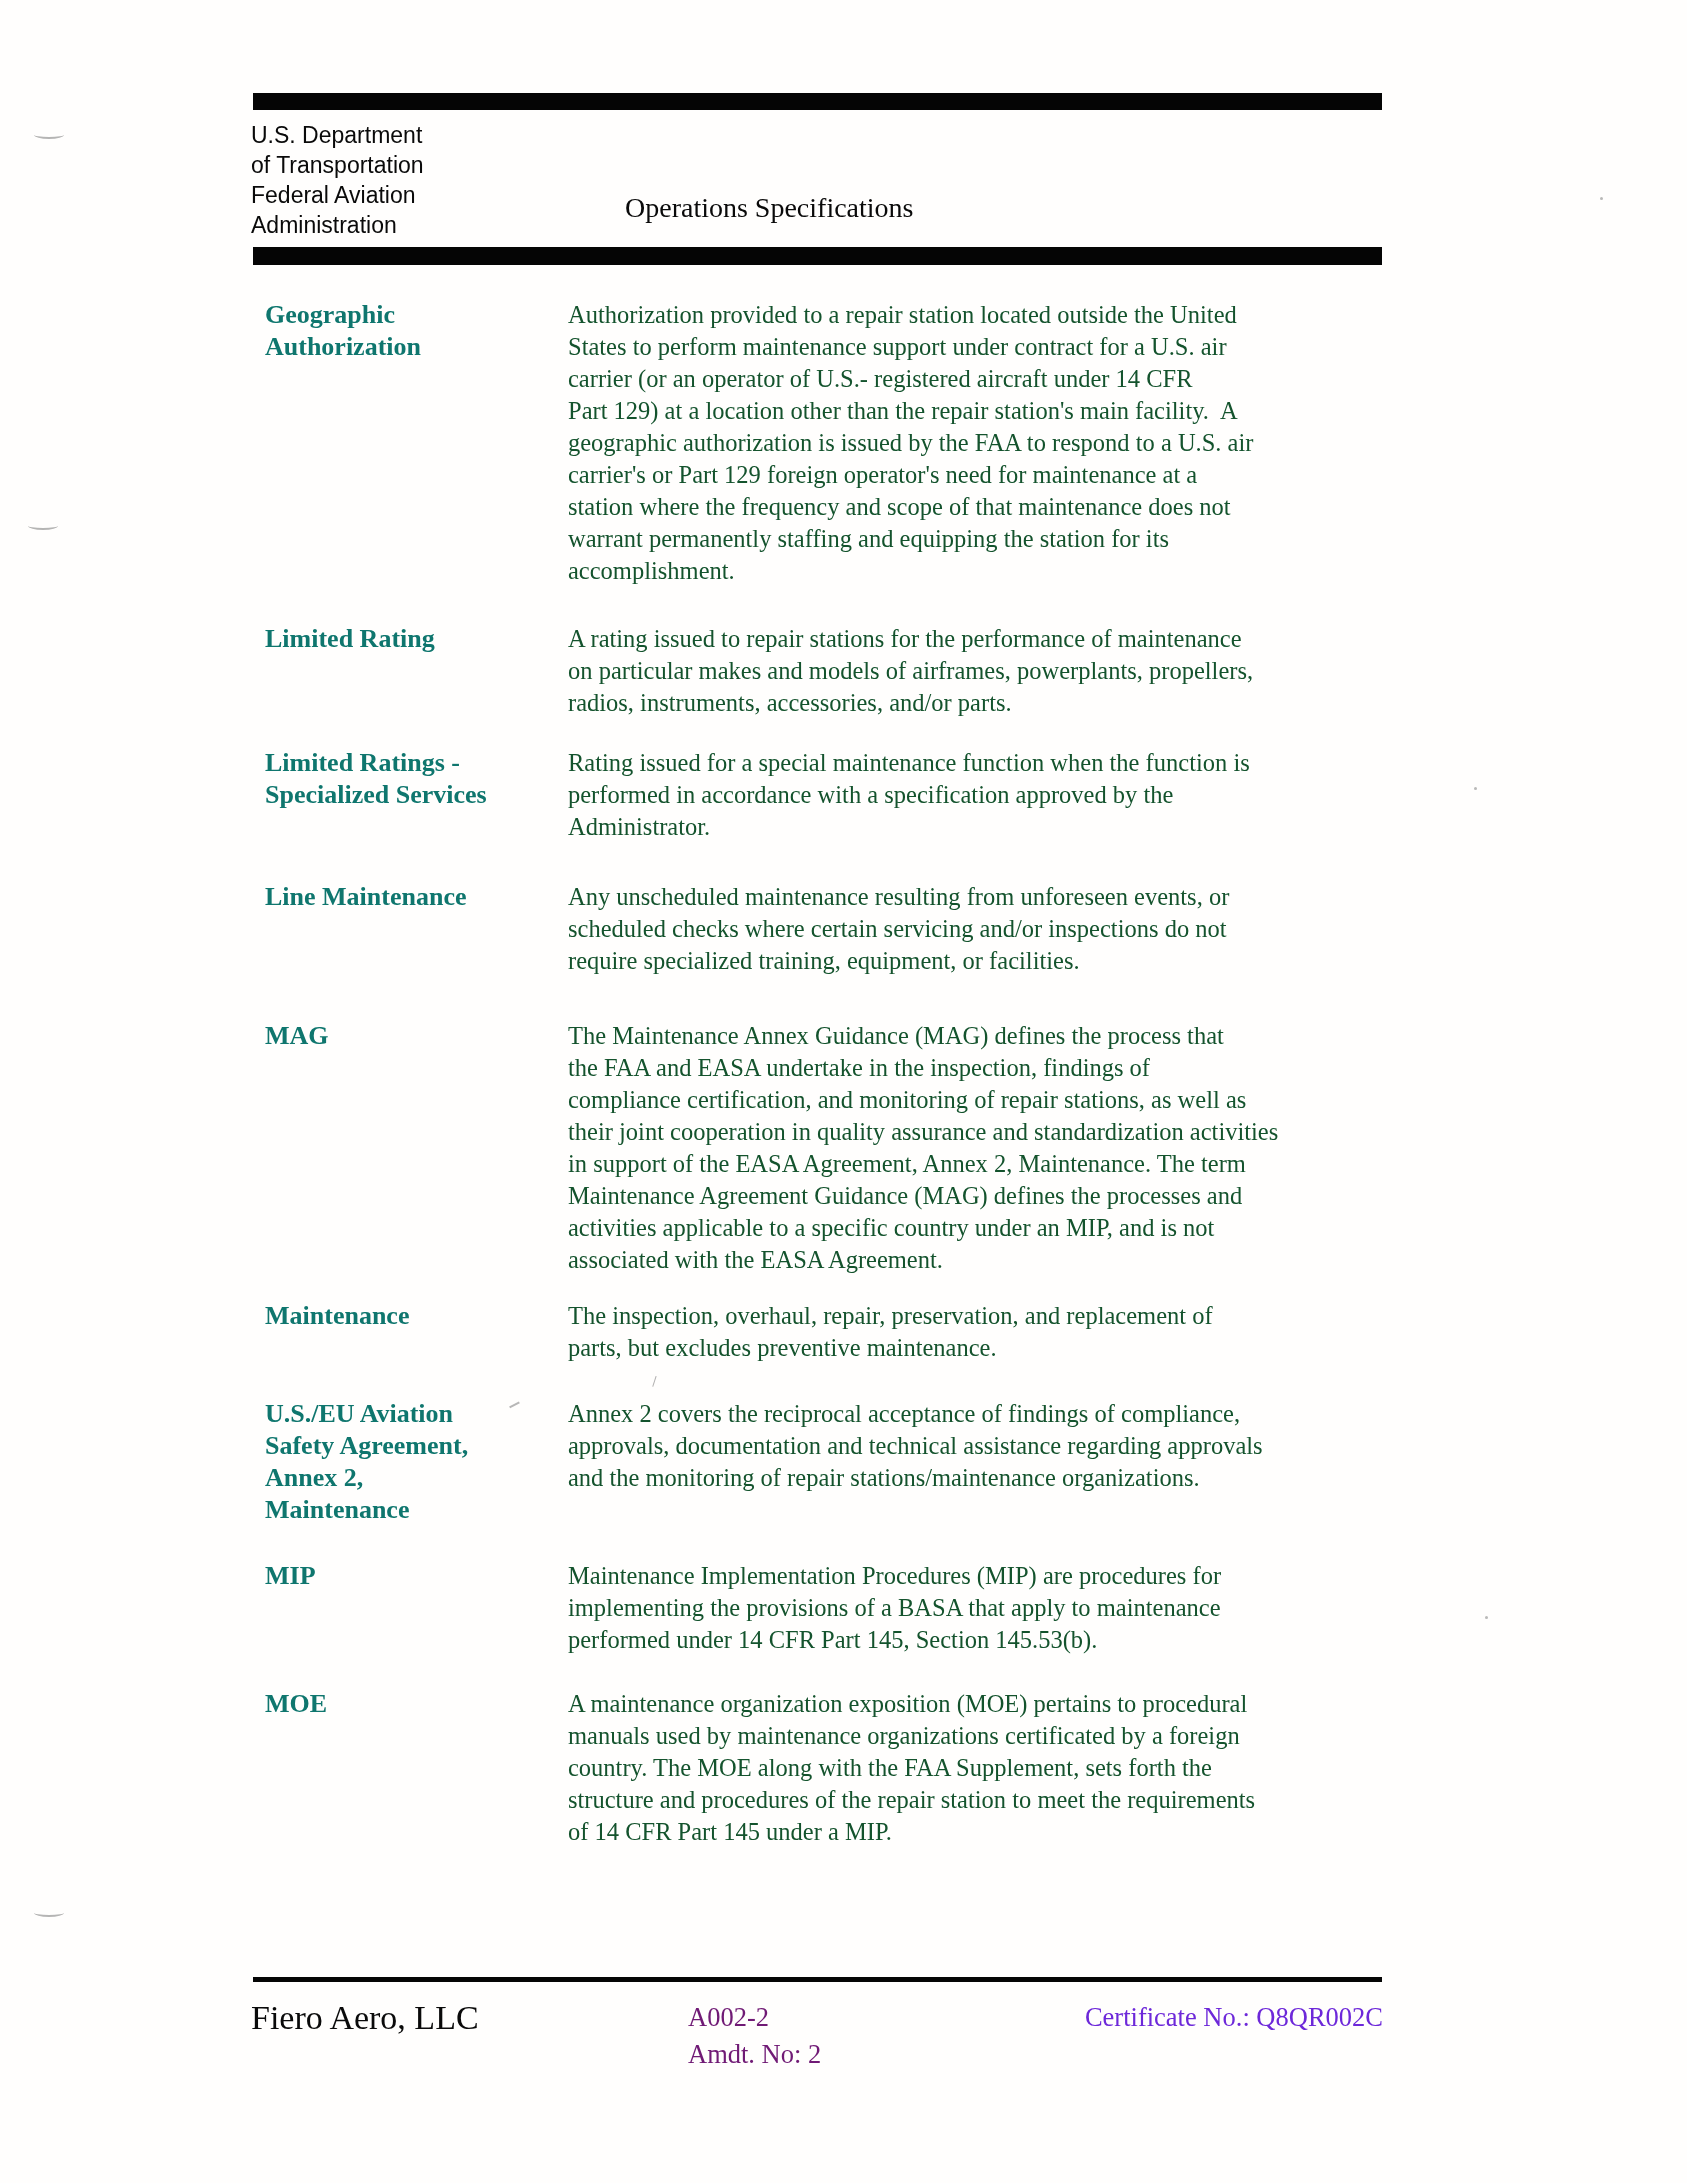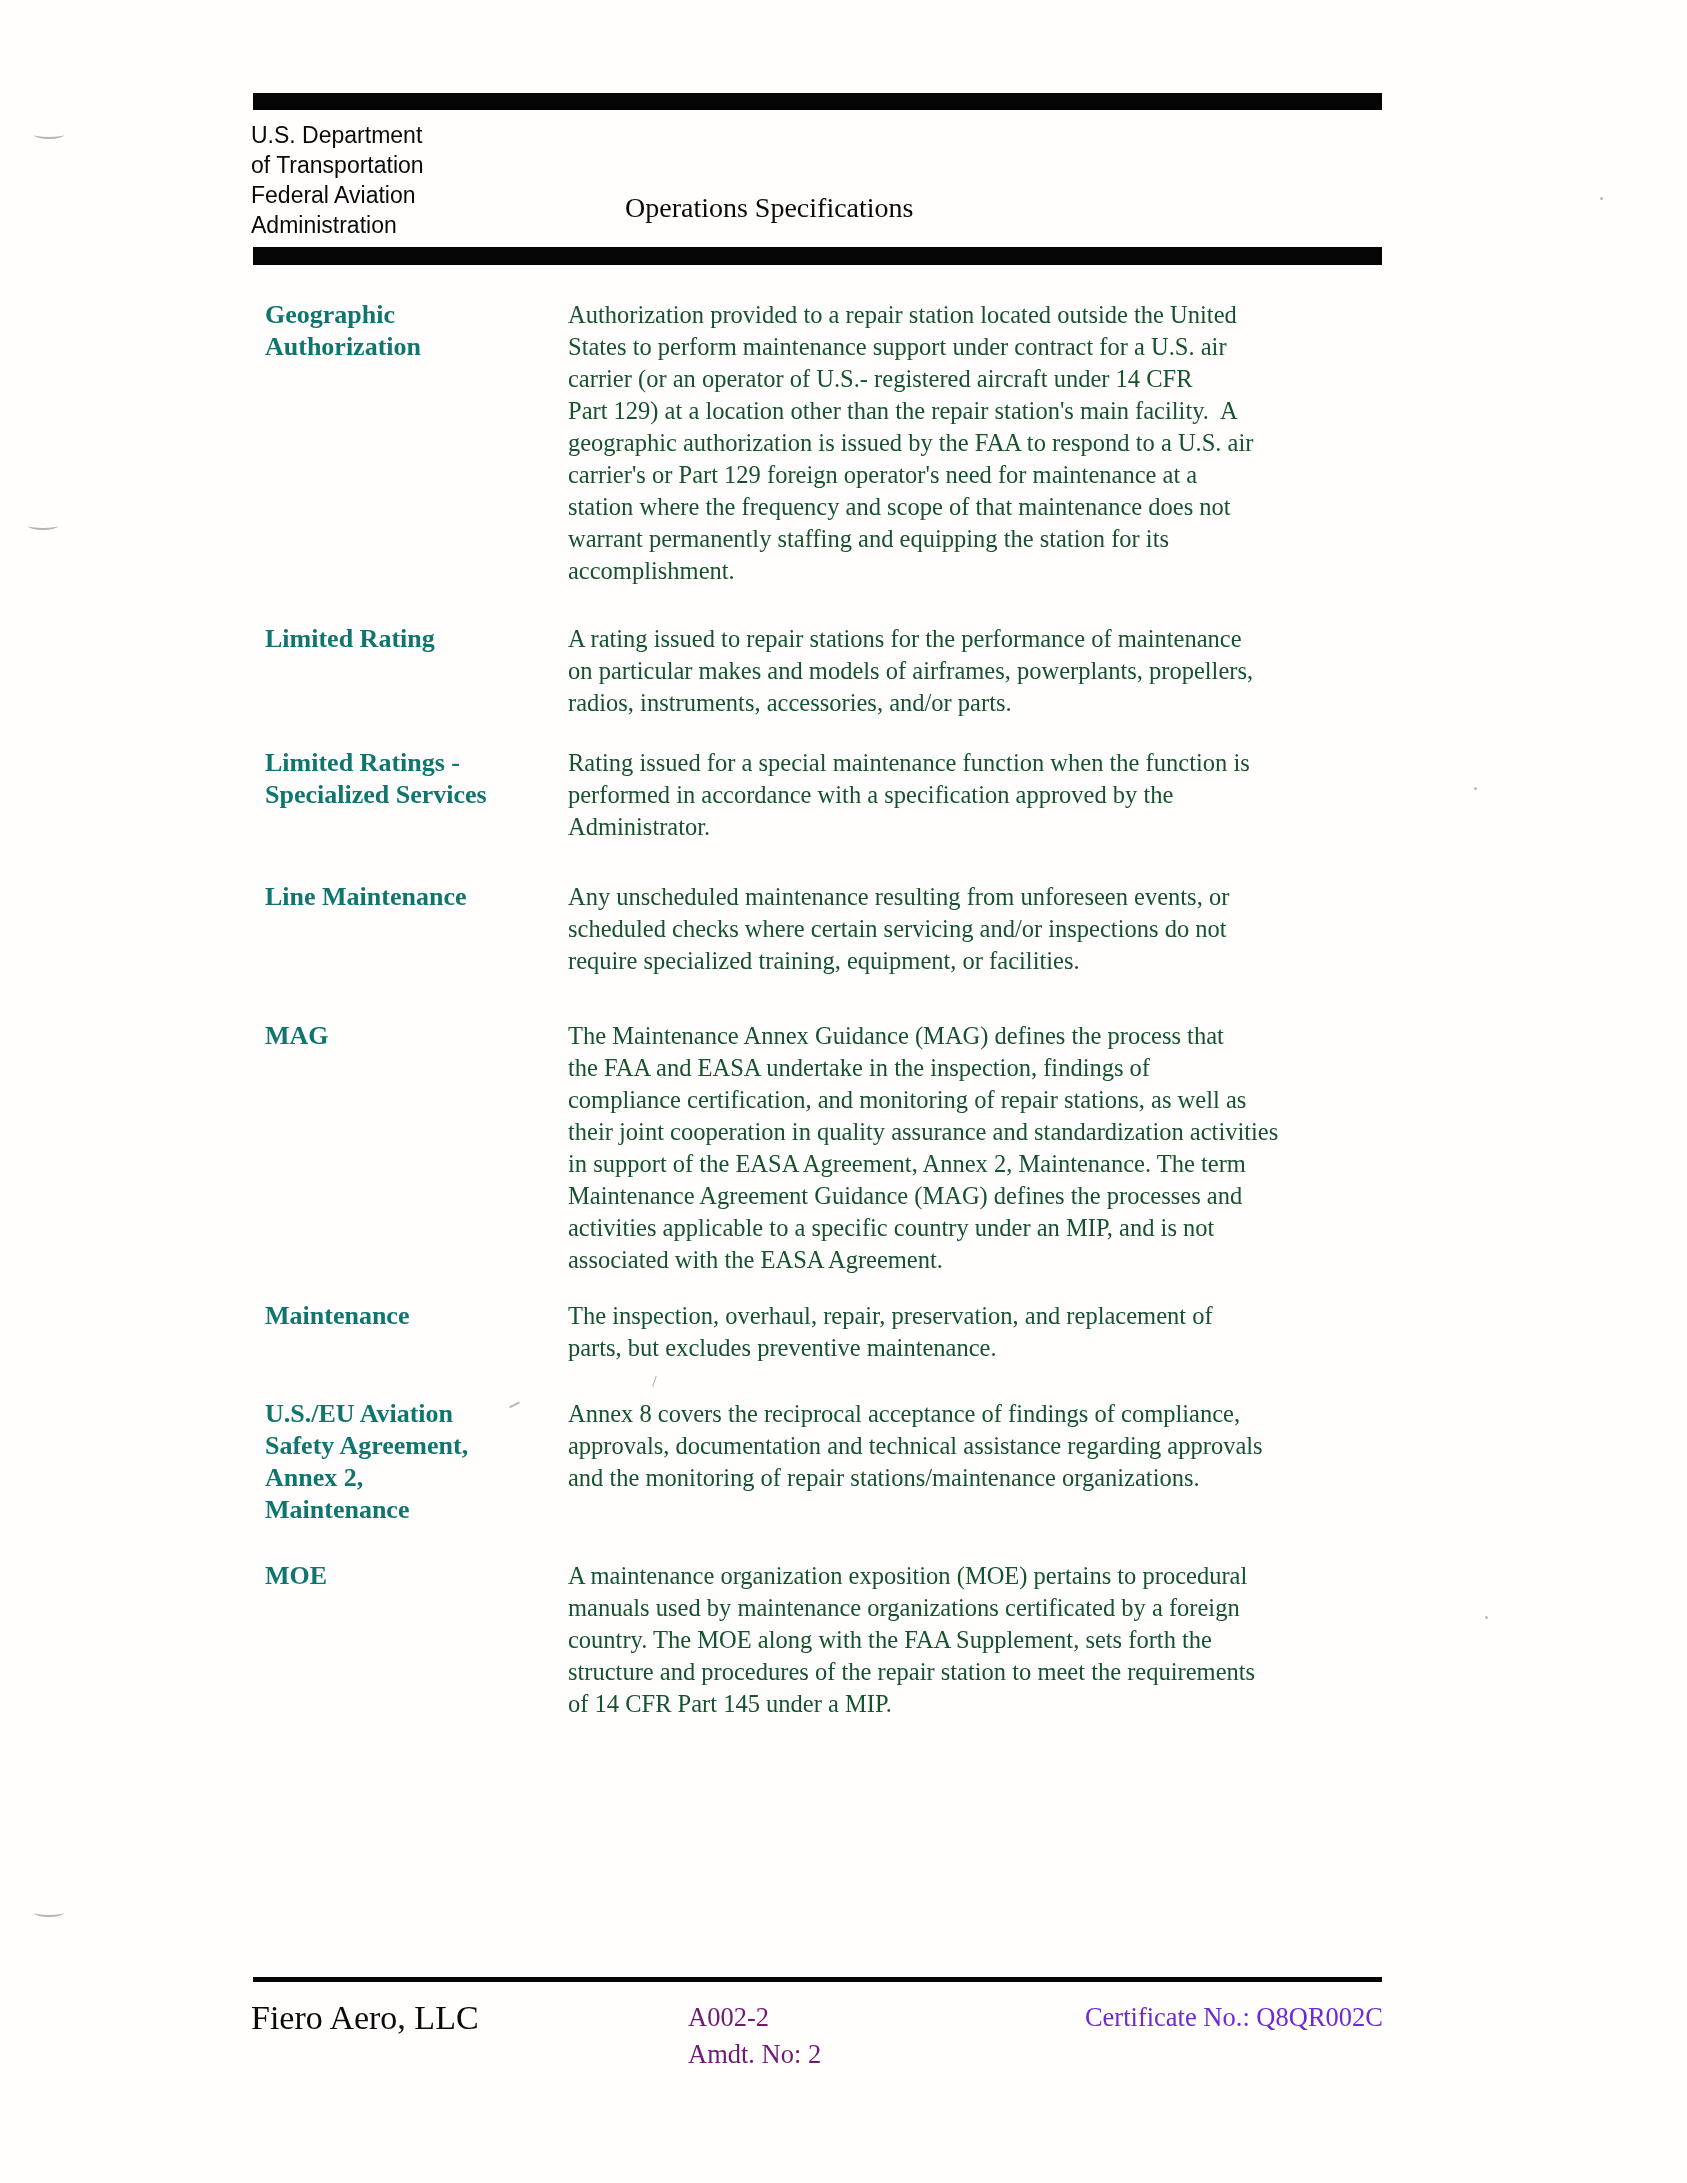--- a/index.html
+++ b/index.html
@@ -219,25 +219,31 @@
       <div class="term">Maintenance</div>
       <div class="def">The inspection, overhaul, repair, preservation, and replacement of
 parts, but excludes preventive maintenance.</div>
     </div>
 
     <div class="def-row" style="margin-bottom:34px">
       <div class="term">U.S./EU Aviation
 Safety Agreement,
 Annex 2,
 Maintenance</div>
-      <div class="def">Annex 8 covers the reciprocal acceptance of findings of compliance,
+      <div class="def">Annex 2 covers the reciprocal acceptance of findings of compliance,
 approvals, documentation and technical assistance regarding approvals
 and the monitoring of repair stations/maintenance organizations.</div>
     </div>
 
+    <div class="def-row" style="margin-bottom:32px">
+      <div class="term">MIP</div>
+      <div class="def">Maintenance Implementation Procedures (MIP) are procedures for
+implementing the provisions of a BASA that apply to maintenance
+performed under 14 CFR Part 145, Section 145.53(b).</div>
+    </div>
 
     <div class="def-row">
       <div class="term">MOE</div>
       <div class="def">A maintenance organization exposition (MOE) pertains to procedural
 manuals used by maintenance organizations certificated by a foreign
 country. The MOE along with the FAA Supplement, sets forth the
 structure and procedures of the repair station to meet the requirements
 of 14 CFR Part 145 under a MIP.</div>
     </div>
 

